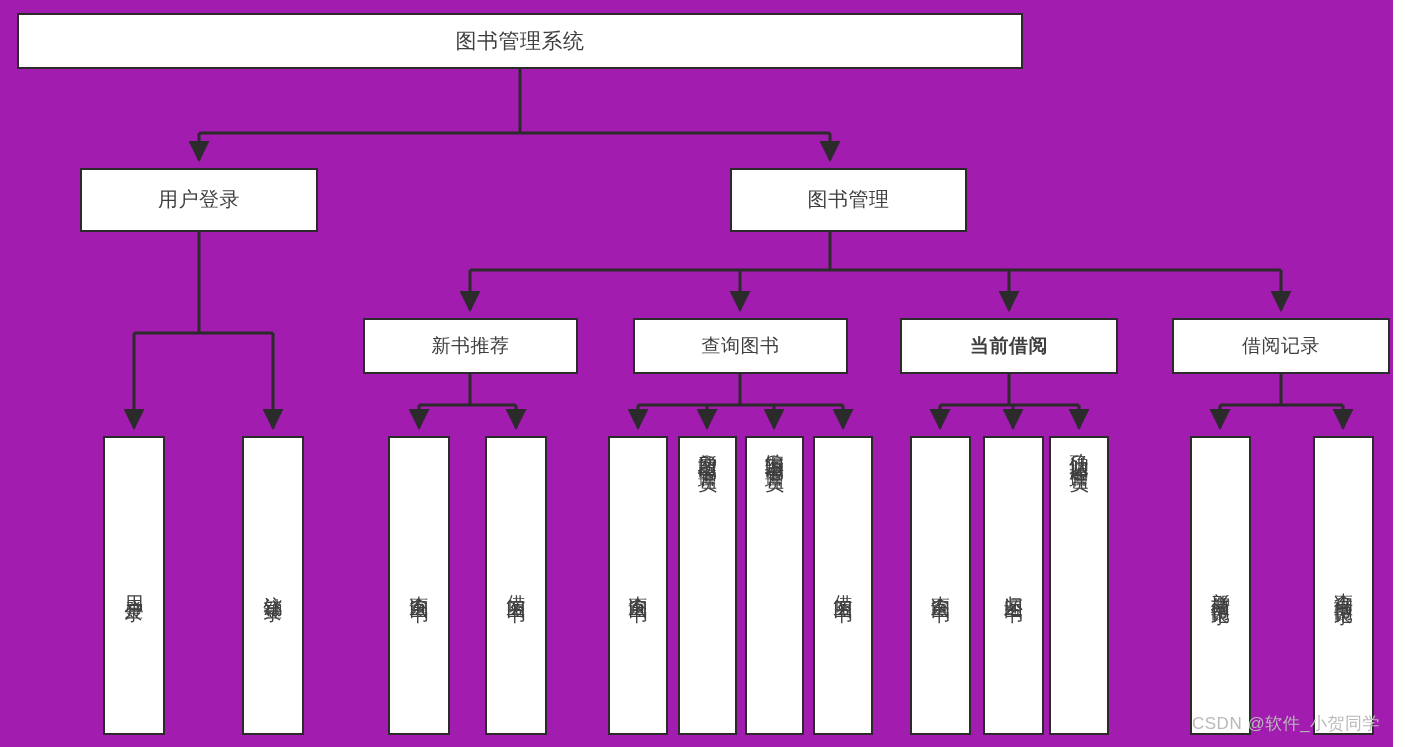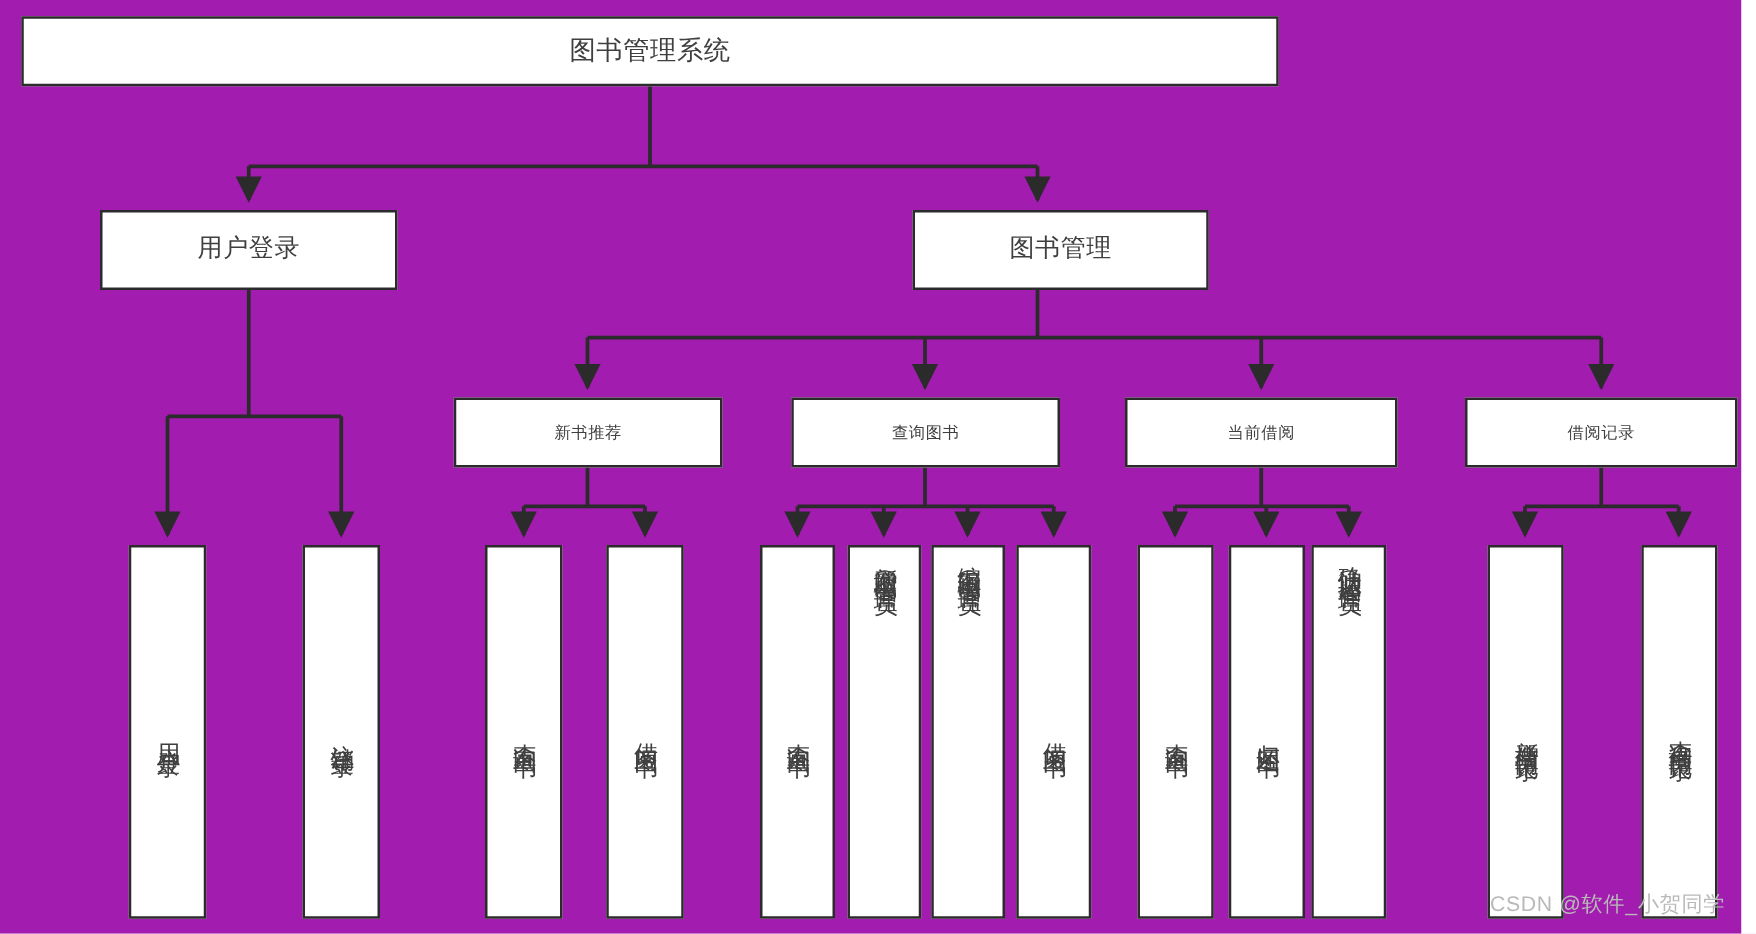--- a/index.html
+++ b/index.html
@@ -38,21 +38,21 @@
   }
   .node .label {
     display: block;
     text-align: center;
     line-height: 1.18;
     color: #3f3f3f;
     letter-spacing: 0.5px;
   }
   .node-root .label   { font-size: 21px; }
   .node-l2 .label     { font-size: 20px; }
-  .node-l3 .label     { font-size: 13px; }
+  .node-l3 .label     { font-size: 19px; }
   
   .node-leaf {
     align-items: flex-start;
     justify-content: center;
     padding-top: 0px;
   }
   .node-leaf .label {
     writing-mode: vertical-rl;
     text-orientation: upright;
     font-size: 19px;
@@ -137,21 +137,21 @@
       </div>
       <div class="node node-l2" style="left: 711px; top: 168px; width: 237px; height: 64px; margin-left: 19px;">
         <span class="label">图书管理</span>
       </div>
       <div class="node node-l3" style="left: 363px; top: 318px; width: 215px; height: 56px;">
         <span class="label">新书推荐</span>
       </div>
       <div class="node node-l3" style="left: 633px; top: 318px; width: 215px; height: 56px;">
         <span class="label">查询图书</span>
       </div>
-      <div class="node node-l3" style="left: 900px; top: 318px; width: 218px; height: 56px;">
+      <div class="node node-l3" style="left: 900px; top: 318px; width: 218px; height: 56px; font-weight: bold;">
         <span class="label">当前借阅</span>
       </div>
       <div class="node node-l3" style="left: 1172px; top: 318px; width: 218px; height: 56px;">
         <span class="label">借阅记录</span>
       </div>
       <div class="node node-leaf align-mid" style="left: 103px; top: 436px; width: 62px; height: 299px;">
         <span class="label">用户登录</span>
       </div>
       <div class="node node-leaf align-mid" style="left: 242px; top: 436px; width: 62px; height: 299px;">
         <span class="label">注销登录</span>

